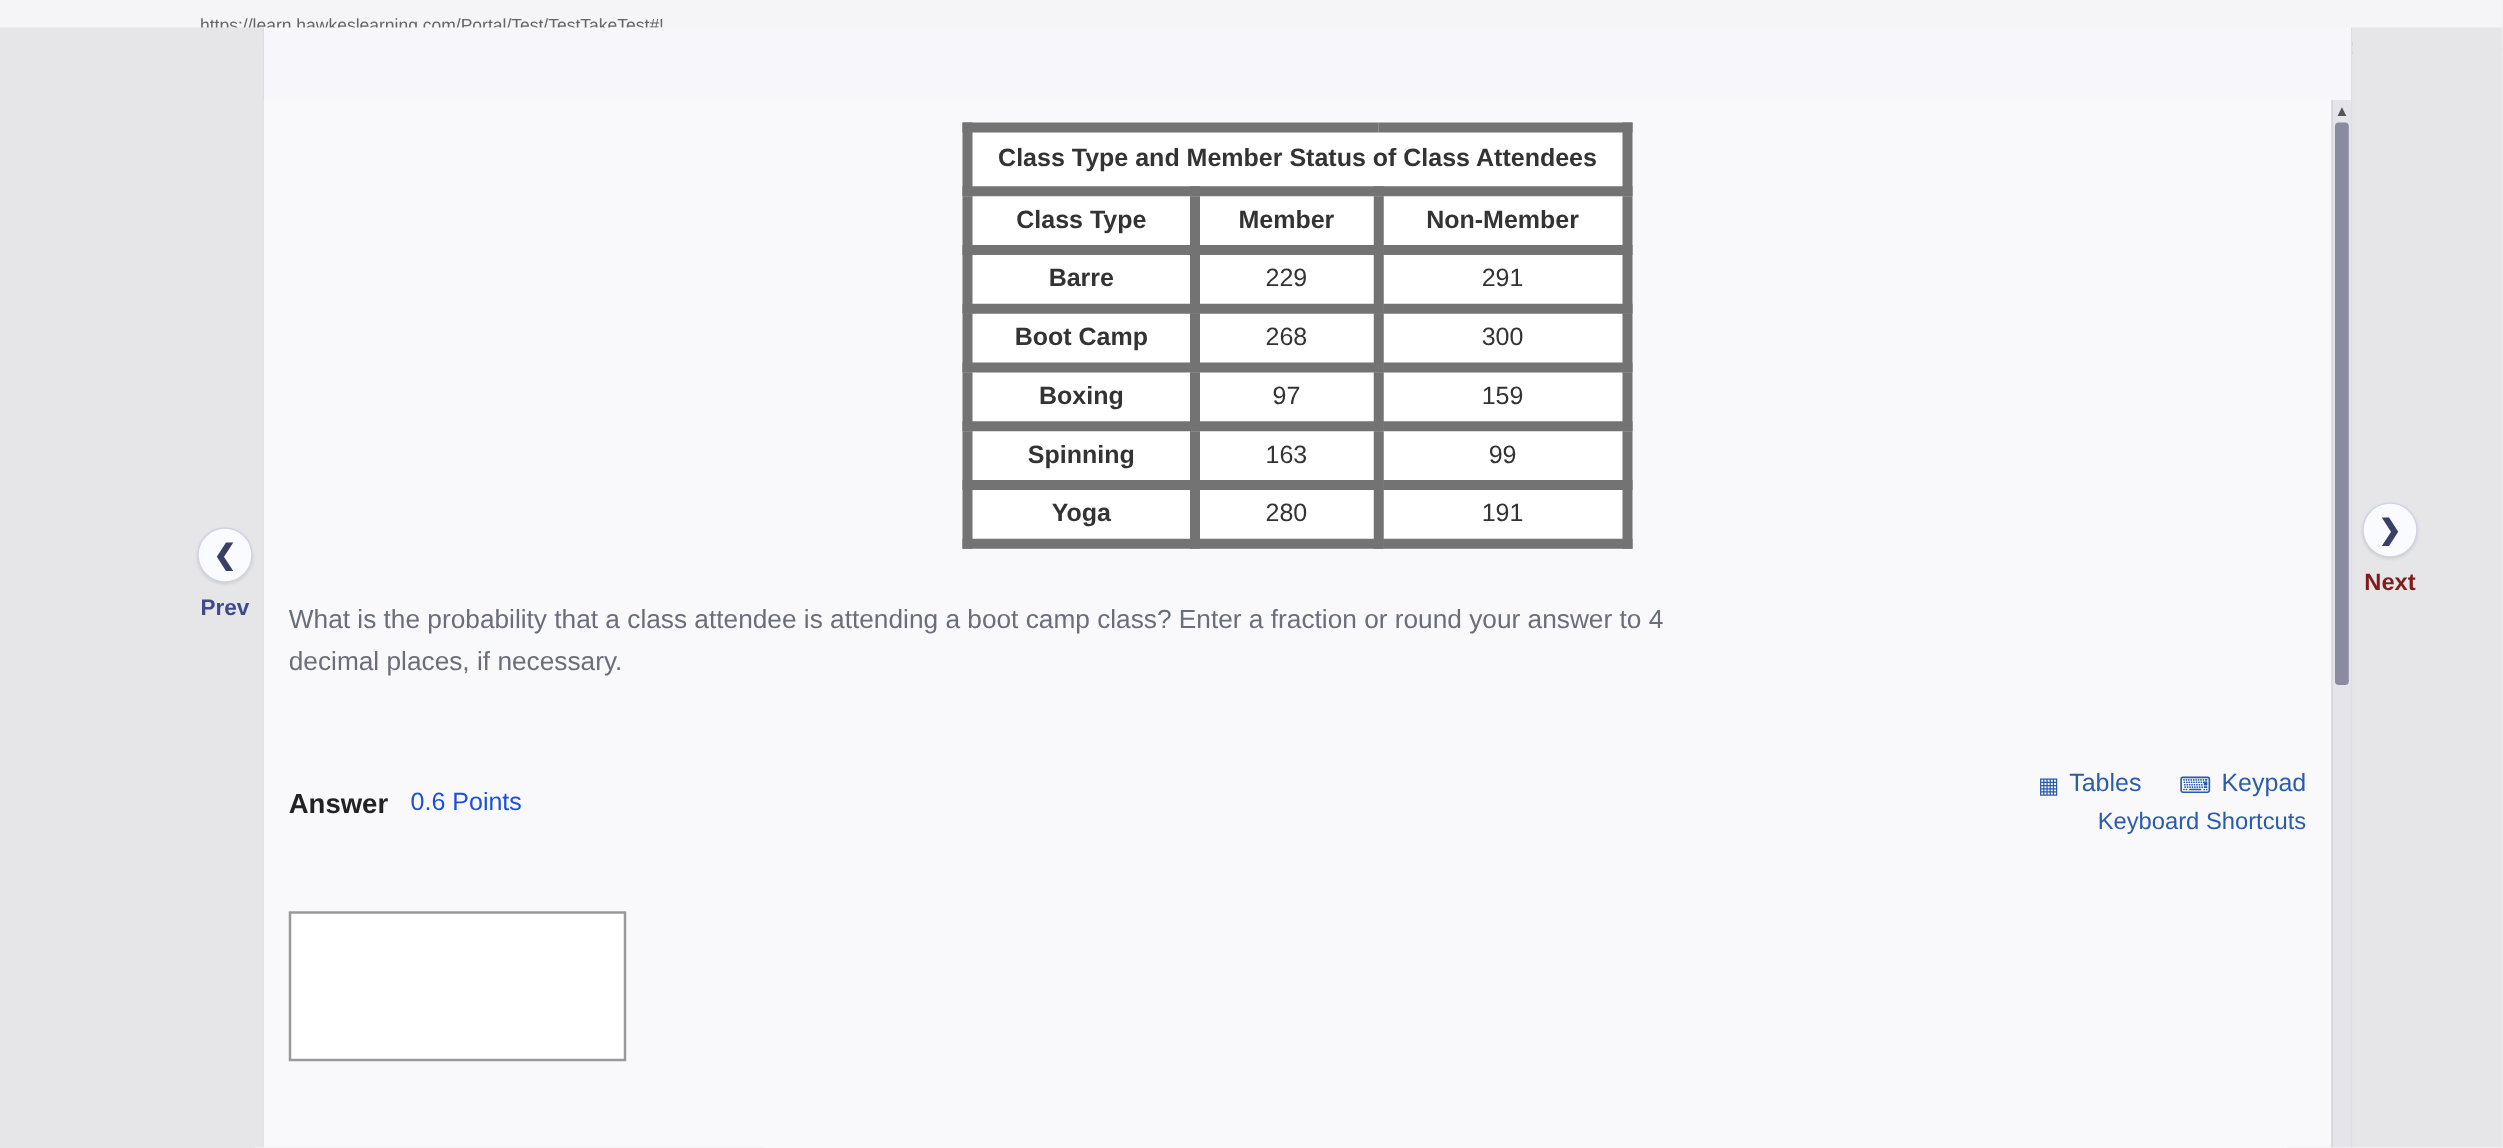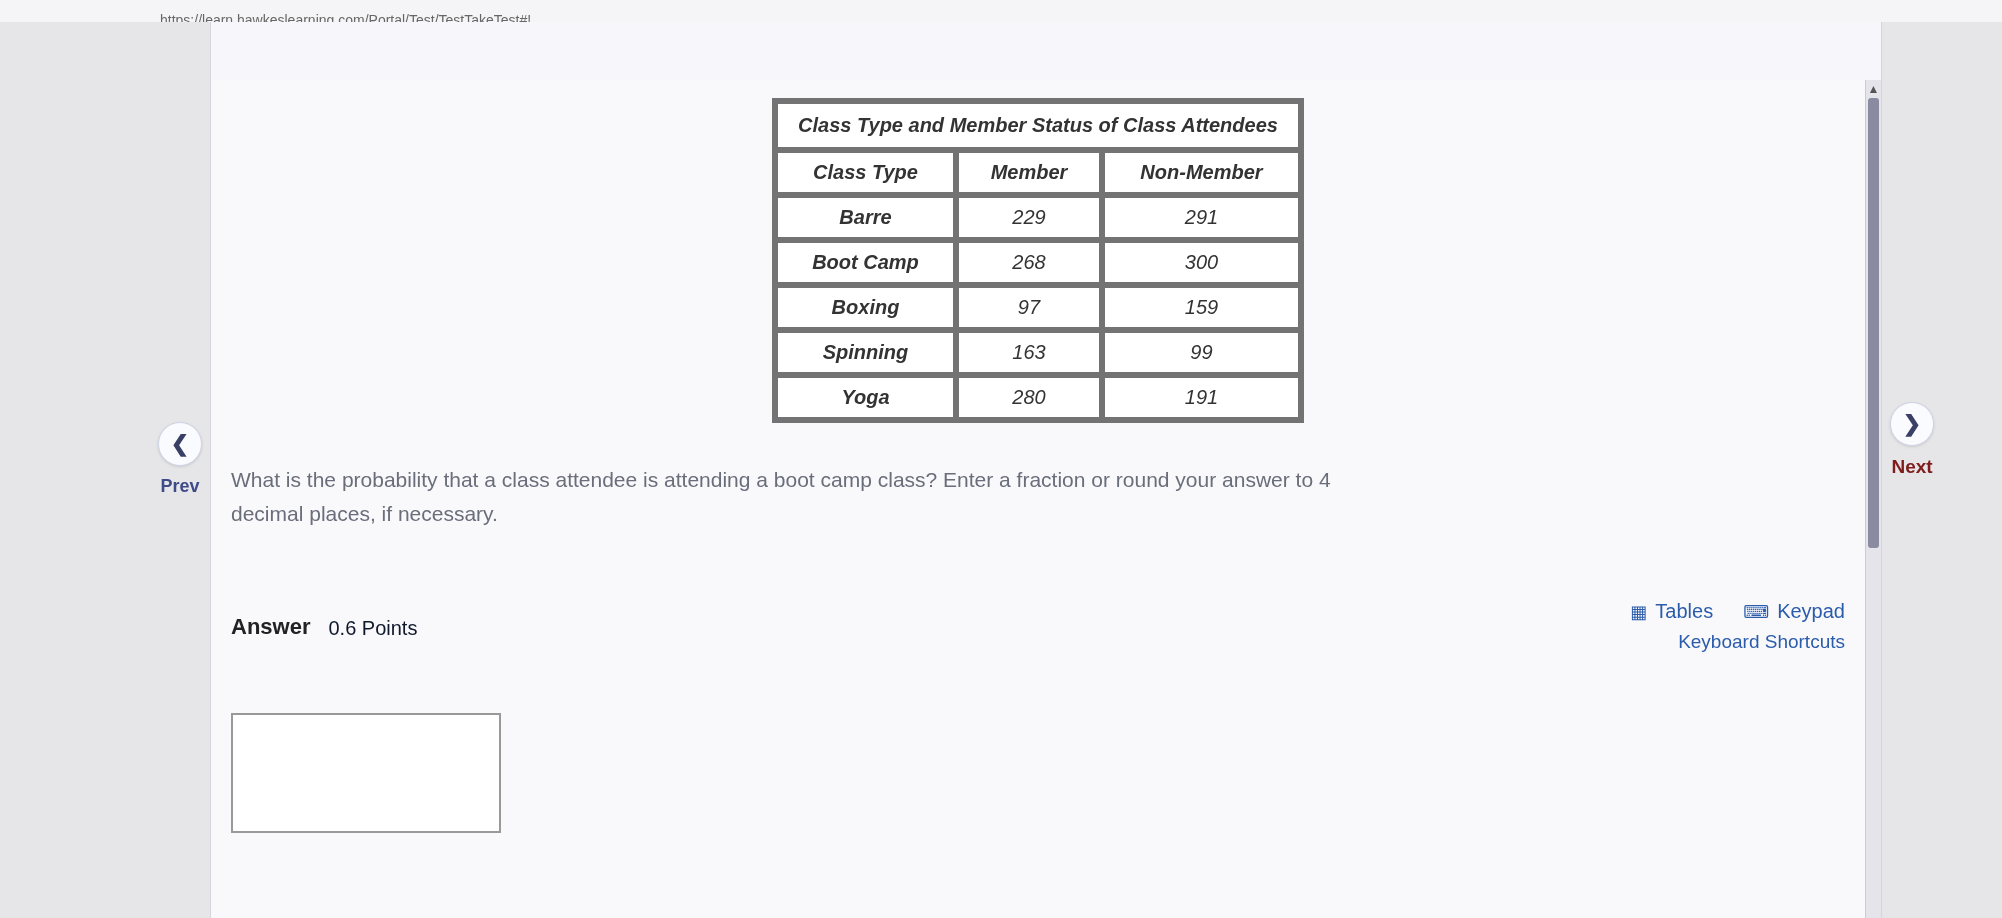--- a/index.html
+++ b/index.html
@@ -105,46 +105,45 @@
   .scroll-thumb {
     position:absolute; top:18px; left:2px; right:2px; height:450px;
     background:#8a8aa0; border-radius:3px; cursor:pointer;
   }
   table.data {
     border-collapse: collapse;
     margin: 0 auto 40px;
     background:#fff;
   }
   table.data th, table.data td {
-    border: 6px solid #737373;
+    border: 8px solid #737373;
     padding: 8px 22px;
     font-size: 20px;
     text-align: center;
-    font-style: italic;
   }
   table.data .title-row th {
     font-weight: 700;
     padding: 10px 20px;
     font-size:20px;
   }
   table.data .hdr th { font-weight:700; }
   table.data .row-hdr { font-weight:700; }
   .prompt {
     font-size: 21px;
     color: #6a6d7a;
     line-height: 1.6;
     max-width: 1160px;
   }
   .answer-row {
     display:flex; align-items:center; justify-content:space-between;
     margin-top: 70px;
   }
-  .answer-left { display:flex; align-items:flex-end; gap:18px;}
+  .answer-left { display:flex; align-items:center; gap:18px;}
   .answer-left .lbl { font-size:22px; font-weight:700; color:#222;}
-  .answer-left .pts { font-size:20px; color:#0f172a;}
+  .answer-left .pts { font-size:20px; color:#1d4ed8;}
   .answer-right { text-align:right;}
   .tool-btns { display:flex; gap:30px; justify-content:flex-end; margin-bottom:8px;}
   .tool-btn { color:#2b5cab; font-size:20px; cursor:pointer; display:flex; align-items:center; gap:8px;}
   .tool-btn .ticon { font-size:18px;}
   .kb-short { color:#2b5cab; font-size:19px; cursor:pointer;}
   .input-box {
     width: 270px; height: 120px;
     border: 2px solid #999;
     background:#fff;
     margin: 60px auto 0;

